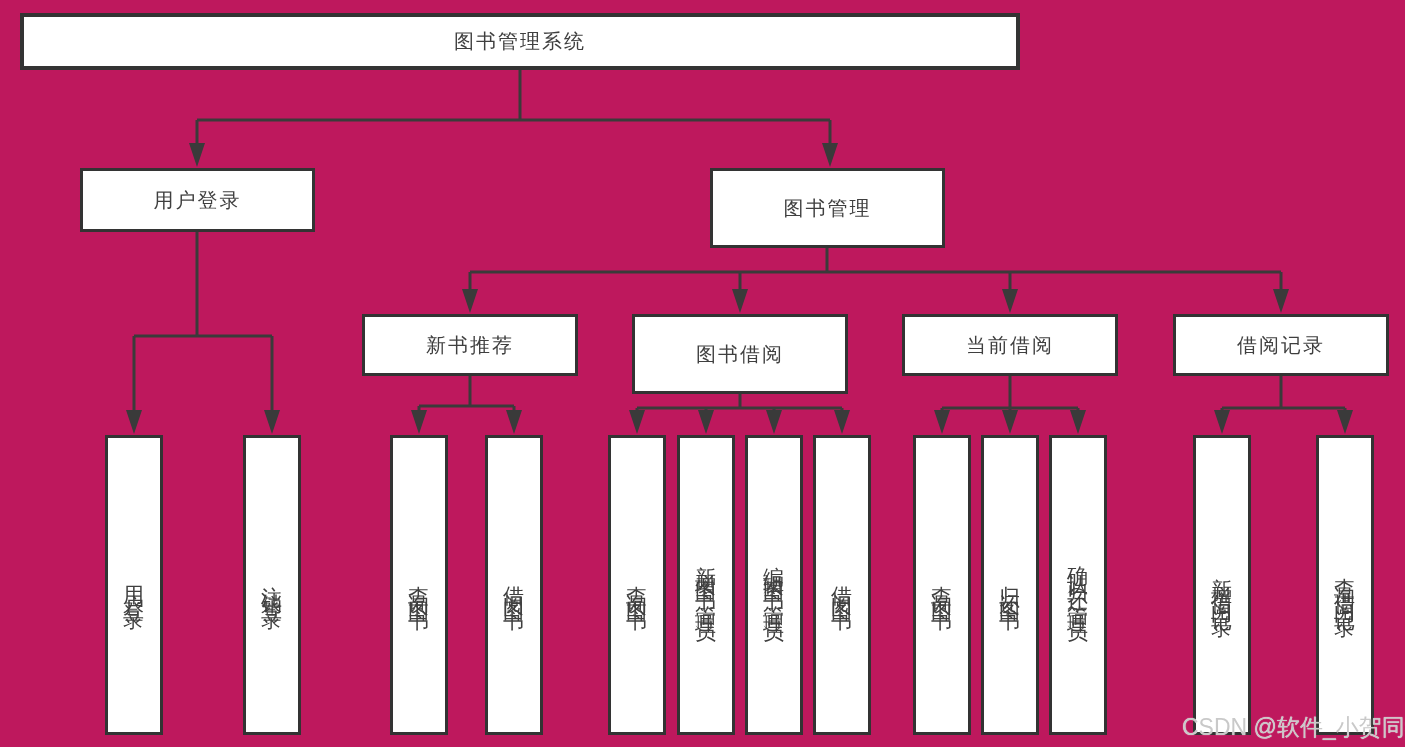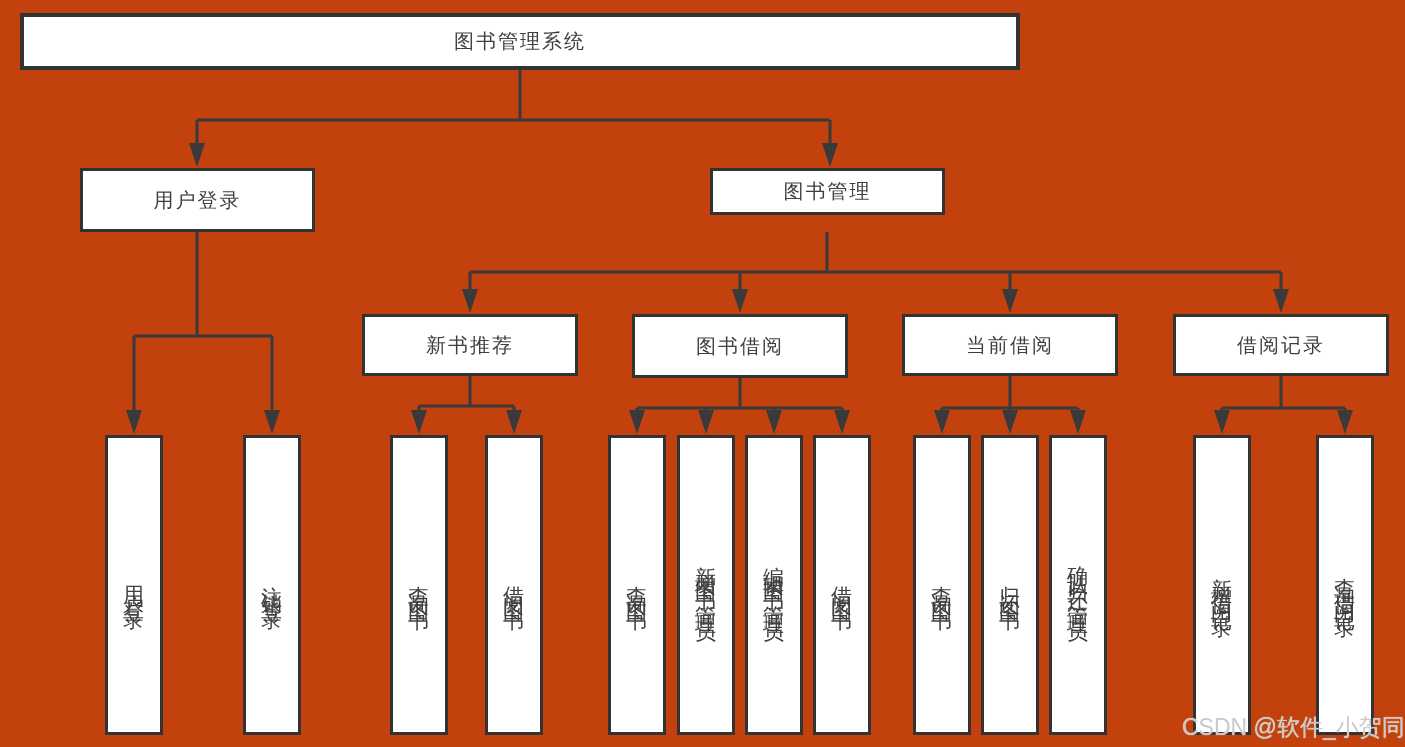--- a/index.html
+++ b/index.html
@@ -1,20 +1,20 @@
 <!DOCTYPE html>
 <html><head>
 <meta charset="utf-8">
 <style>
   html, body { margin: 0; padding: 0; background: #ffffff; }
   .canvas {
     position: relative;
     width: 1405px;
     height: 747px;
-    background: #c2410c;
+    background: #be185d;
     font-family: "Liberation Sans", "DejaVu Sans", sans-serif;
     overflow: hidden;
   }
   .connectors {
     position: absolute;
     left: 0; top: 0;
     width: 1405px; height: 747px;
     z-index: 0;
   }
   .box {
@@ -37,23 +37,23 @@
   .vbox span {
     writing-mode: vertical-rl;
     text-orientation: mixed;
     font-size: 21px;
     letter-spacing: 8px;
     line-height: 1;
   }
   
   .n-root   { left: 20px;   top: 13px;  width: 1000px; height: 57px; }
   .n-login  { left: 80px;   top: 168px; width: 235px;  height: 64px; }
-  .n-mgmt   { left: 710px;  top: 168px; width: 235px;  height: 47px; }
+  .n-mgmt   { left: 710px;  top: 168px; width: 235px;  height: 80px; }
   .n-l3-0   { left: 362px;  top: 314px; width: 216px;  height: 62px; align-items: center; }
-  .n-l3-1   { left: 632px;  top: 314px; width: 216px;  height: 64px; }
+  .n-l3-1   { left: 632px;  top: 314px; width: 216px;  height: 80px; }
   .n-l3-2   { left: 902px;  top: 314px; width: 216px;  height: 62px; text-align: right; }
   .n-l3-3   { left: 1173px; top: 314px; width: 216px;  height: 62px; }
   .leaf     { top: 435px; width: 58px; height: 300px; }
   .lf-0  { left: 105px; }
   .lf-1  { left: 243px; }
   .lf-2  { left: 390px; }
   .lf-3  { left: 485px; }
   .lf-4  { left: 608px; }
   .lf-5  { left: 677px; }
   .lf-6  { left: 745px; }

